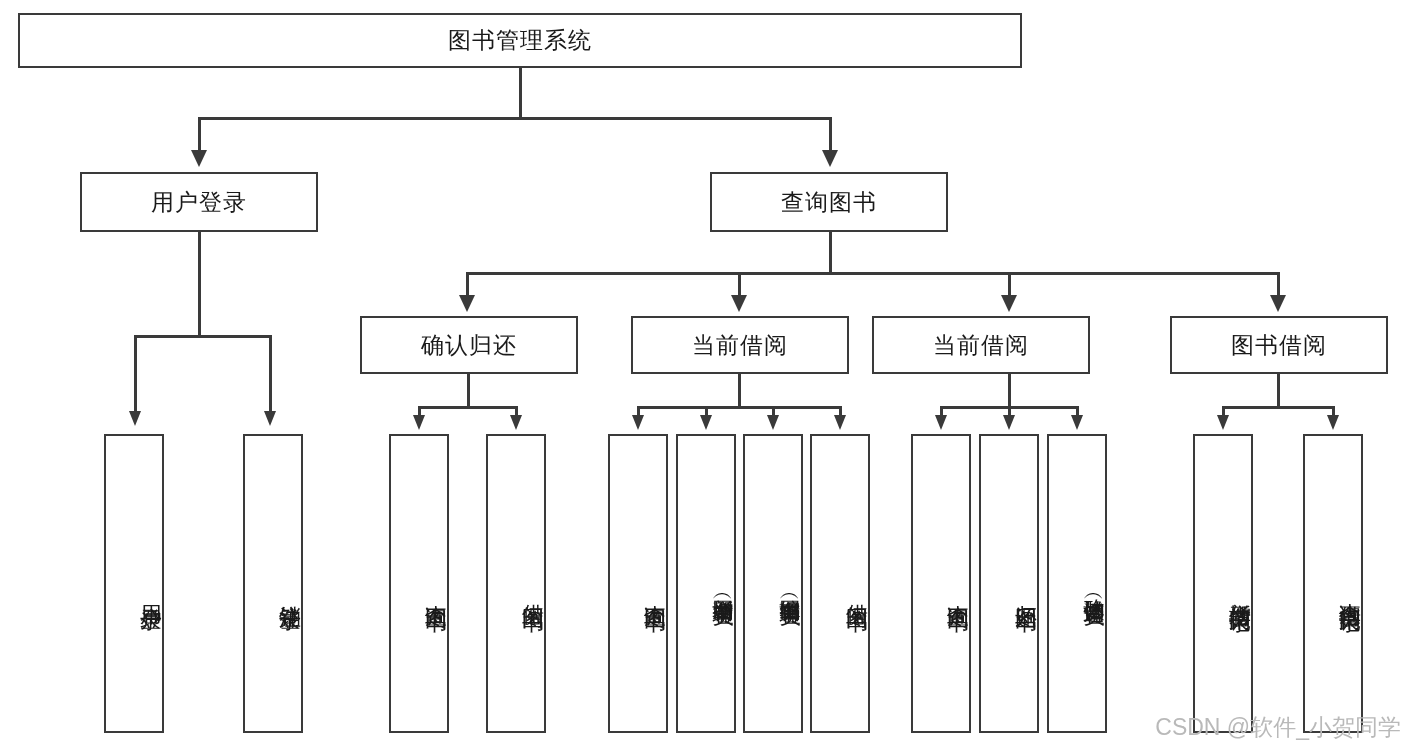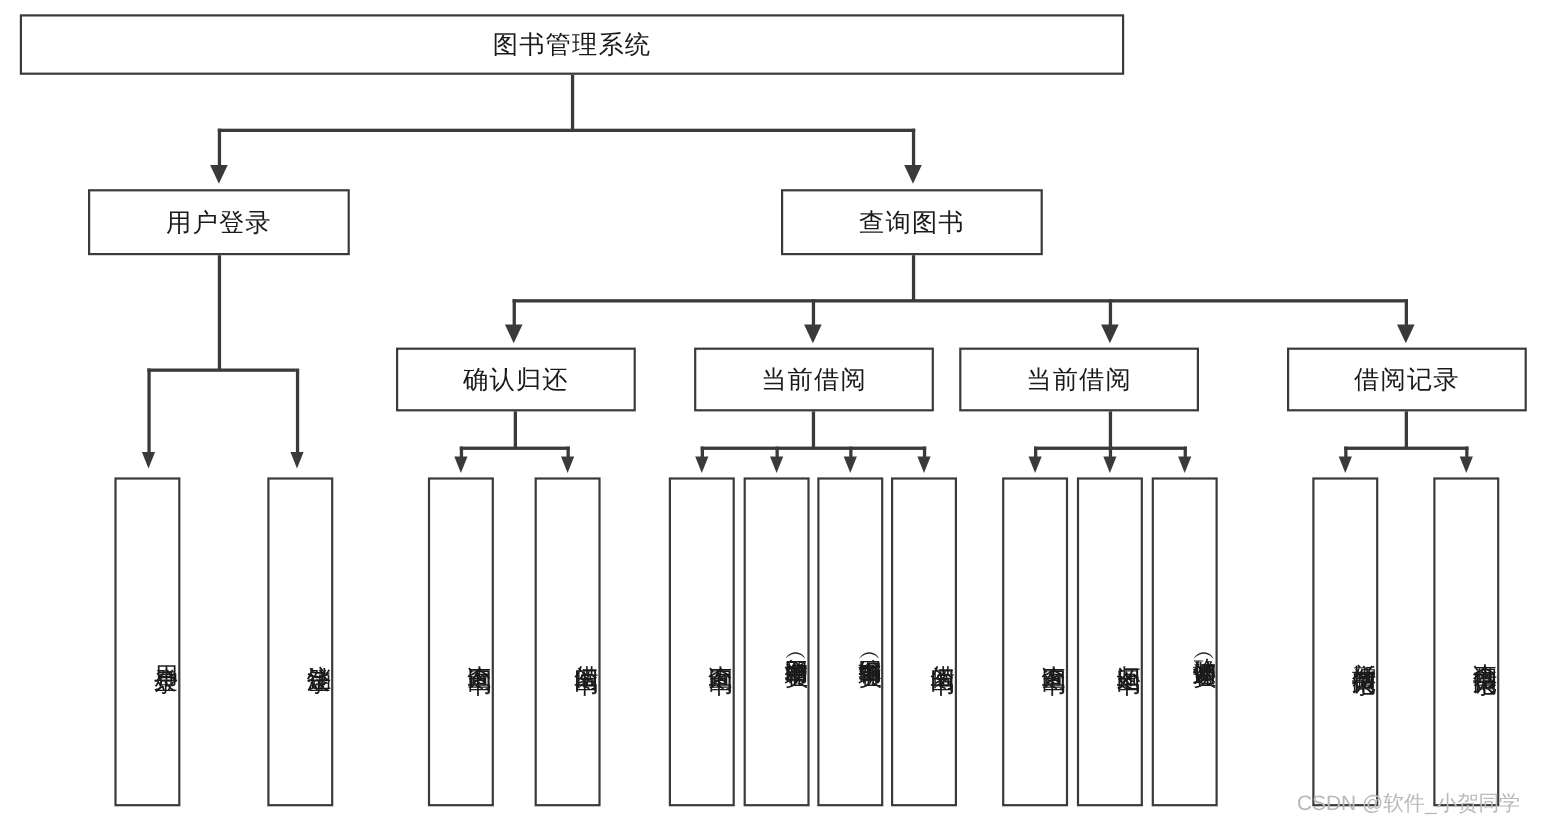--- a/index.html
+++ b/index.html
@@ -71,23 +71,23 @@
   }
   .arrow.slim {
     border-left-width: 6px;
     border-right-width: 6px;
     border-top-width: 15px;
   }
 
   
   #watermark {
     position: absolute;
-    right: 23px;
+    right: 4px;
     bottom: 4px;
-    font-size: 19px;
+    font-size: 23px;
     color: #b9b9b9;
     white-space: nowrap;
     pointer-events: none;
     text-align: right;
   }
 </style>
 </head>
 <body>
 
 <div id="canvas">
@@ -135,21 +135,21 @@
   <div class="node horiz" style="left:360px; top:316px; width:218px; height:58px;">
     <span class="node-label">确认归还</span>
   </div>
   <div class="node horiz" style="left:631px; top:316px; width:218px; height:58px;">
     <span class="node-label">当前借阅</span>
   </div>
   <div class="node horiz" style="left:872px; top:316px; width:218px; height:58px;">
     <span class="node-label">当前借阅</span>
   </div>
   <div class="node horiz" style="left:1170px; top:316px; width:218px; height:58px;">
-    <span class="node-label">借阅记录</span>
+    <span class="node-label">图书借阅</span>
   </div>
 
   <div class="edge-v" style="left:467px; top:374px; width:3px; height:34px;"></div>
   <div class="edge-h" style="left:418px; top:406px; width:100px; height:3px;"></div>
   <div class="edge-v" style="left:418px; top:406px; width:3px; height:12px;"></div>
   <div class="arrow slim" style="left:413px; top:415px;"></div>
   <div class="edge-v" style="left:515px; top:406px; width:3px; height:12px;"></div>
   <div class="arrow slim" style="left:510px; top:415px;"></div>
 
   <div class="edge-v" style="left:738px; top:374px; width:3px; height:34px;"></div>

